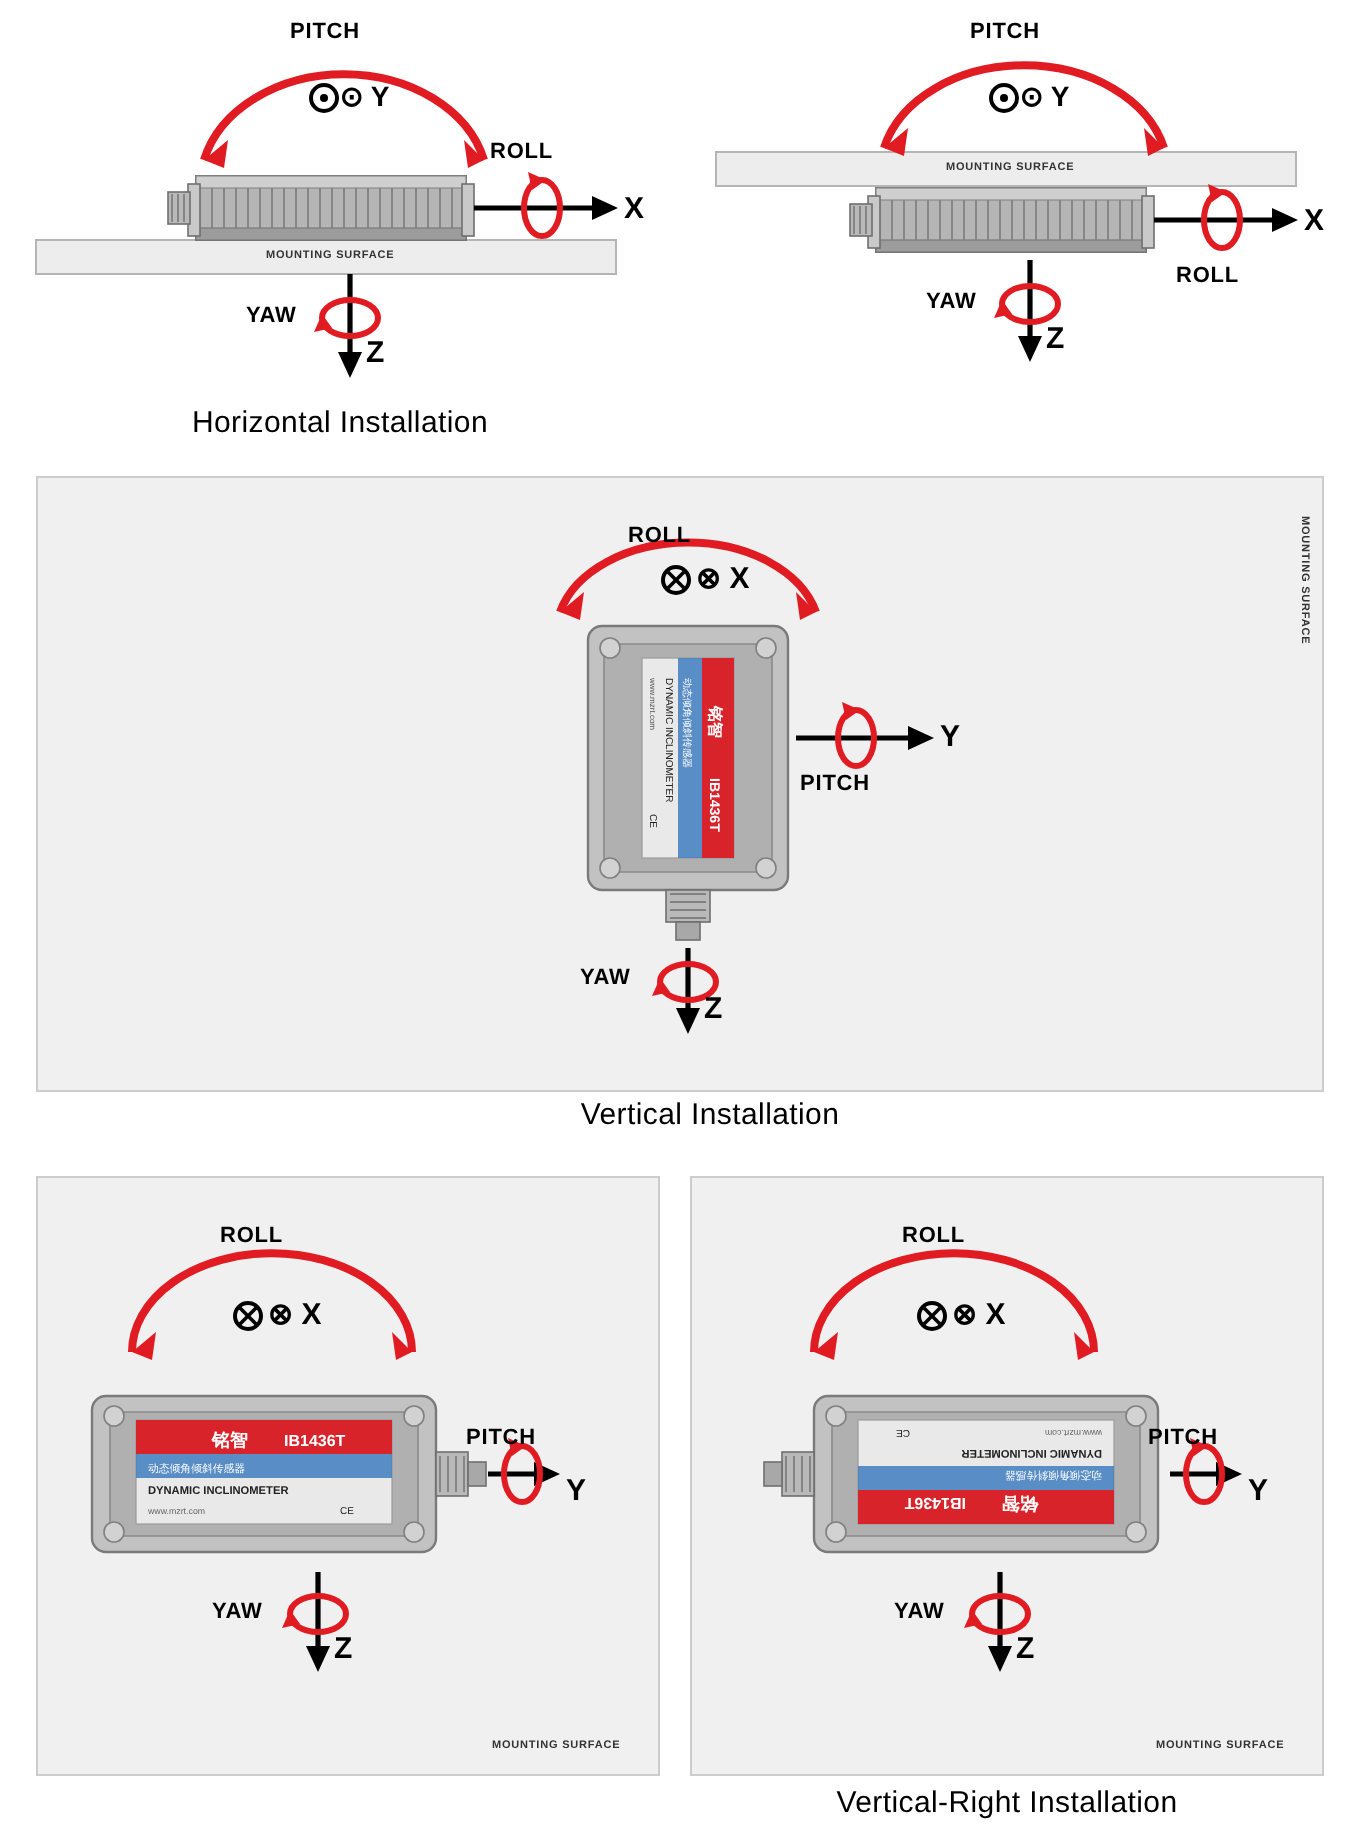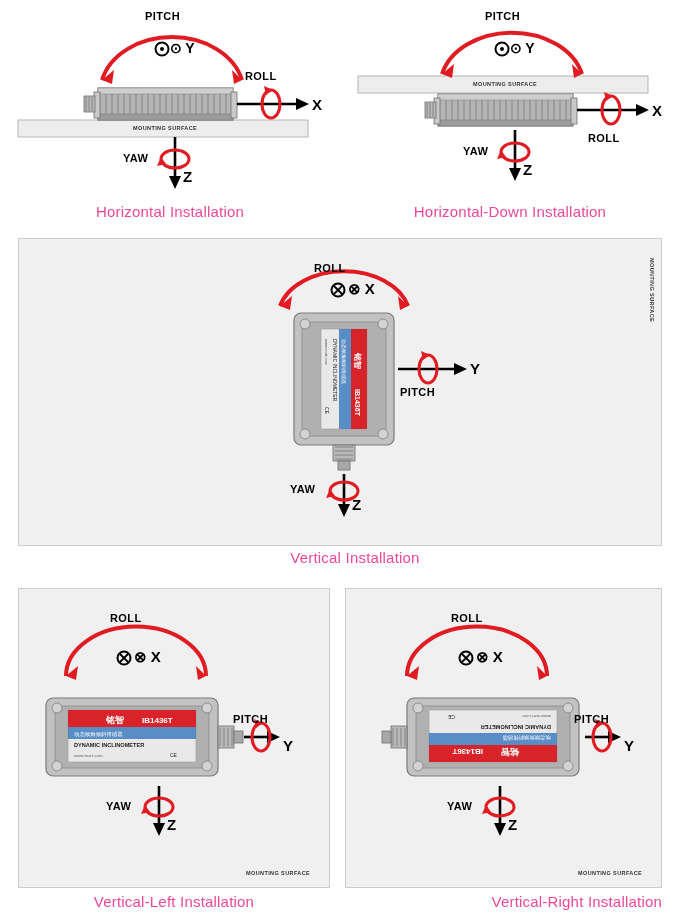--- a/index.html
+++ b/index.html
@@ -23,21 +23,21 @@
   .panel {
     position: absolute;
     background: #f0f0f0;
     border: 1px solid #cccccc;
     box-sizing: border-box;
   }
   .caption {
     position: absolute;
     text-align: center;
     font-size: 15px;
-    color: #ec4899;
+    color: #000000;
     letter-spacing: 0.2px;
   }
   .axis-label {
     position: absolute;
     font-weight: bold;
     font-size: 15px;
     color: #000;
   }
   .rot-label {
     position: absolute;
@@ -222,21 +222,20 @@
       </g>
     </svg>
     <div class="rot-label" style="left:135px; top:10px;">PITCH</div>
     <div class="axis-label" style="left:146px; top:40px; font-size:14px; padding-left:14px;">⊙ Y</div>
     <div class="rot-label" style="left:238px; top:132px;">ROLL</div>
     <div class="axis-label" style="left:302px; top:102px;">X</div>
     <div class="rot-label" style="left:113px; top:145px;">YAW</div>
     <div class="axis-label" style="left:173px; top:161px;">Z</div>
     <div class="mount-text" style="left:123px; top:81px;">MOUNTING SURFACE</div>
   </div>
-  <div class="caption" style="left:350px; top:203px; width:320px;">Horizontal-Down Installation</div>
 
   <div class="panel" style="left:18px; top:238px; width:644px; height:308px;"></div>
   <div class="devwrap" style="left:18px; top:238px; width:644px; height:308px;">
     <svg width="644" height="308" viewBox="0 0 644 308">
 
       <g>
         <rect x="276" y="75" width="100" height="132" rx="7" fill="#c2c2c2" stroke="#7a7a7a" stroke-width="1.2"></rect>
         <rect x="284" y="84" width="84" height="114" rx="4" fill="#b0b0b0" stroke="#8a8a8a" stroke-width="0.8"></rect>
         <circle cx="287" cy="86" r="5" fill="#d2d2d2" stroke="#808080" stroke-width="0.8"></circle>
         <circle cx="365" cy="86" r="5" fill="#d2d2d2" stroke="#808080" stroke-width="0.8"></circle>
@@ -367,21 +366,20 @@
       </g>
     </svg>
     <div class="rot-label" style="left:92px; top:24px;">ROLL</div>
     <div class="axis-label" style="left:116px; top:60px;">⊗ X</div>
     <div class="rot-label" style="left:215px; top:125px;">PITCH</div>
     <div class="axis-label" style="left:265px; top:149px;">Y</div>
     <div class="rot-label" style="left:88px; top:212px;">YAW</div>
     <div class="axis-label" style="left:149px; top:228px;">Z</div>
     <div class="mount-text" style="left:228px; top:282px;">MOUNTING SURFACE</div>
   </div>
-  <div class="caption" style="left:18px; top:893px; width:312px;">Vertical-Left Installation</div>
 
   <div class="panel" style="left:345px; top:588px; width:317px; height:300px;"></div>
   <div class="devwrap" style="left:345px; top:588px; width:317px; height:300px;">
     <svg width="317" height="300" viewBox="0 0 317 300">
 
       <g>
         <rect x="62" y="110" width="172" height="78" rx="7" fill="#c2c2c2" stroke="#7a7a7a" stroke-width="1.2"></rect>
         <rect x="71" y="118" width="154" height="62" rx="4" fill="#b0b0b0" stroke="#8a8a8a" stroke-width="0.8"></rect>
         <circle cx="73" cy="120" r="5" fill="#d2d2d2" stroke="#808080" stroke-width="0.8"></circle>
         <circle cx="223" cy="120" r="5" fill="#d2d2d2" stroke="#808080" stroke-width="0.8"></circle>
@@ -439,15 +437,15 @@
       </g>
     </svg>
     <div class="rot-label" style="left:106px; top:24px;">ROLL</div>
     <div class="axis-label" style="left:131px; top:60px;">⊗ X</div>
     <div class="rot-label" style="left:229px; top:125px;">PITCH</div>
     <div class="axis-label" style="left:279px; top:149px;">Y</div>
     <div class="rot-label" style="left:102px; top:212px;">YAW</div>
     <div class="axis-label" style="left:163px; top:228px;">Z</div>
     <div class="mount-text" style="left:233px; top:282px;">MOUNTING SURFACE</div>
   </div>
-  <div class="caption" style="left:345px; top:893px; width:317px;text-align:right;">Vertical-Right Installation</div>
+  <div class="caption" style="left:345px; top:893px; width:317px;">Vertical-Right Installation</div>
 
 </div>
 
 </body></html>

